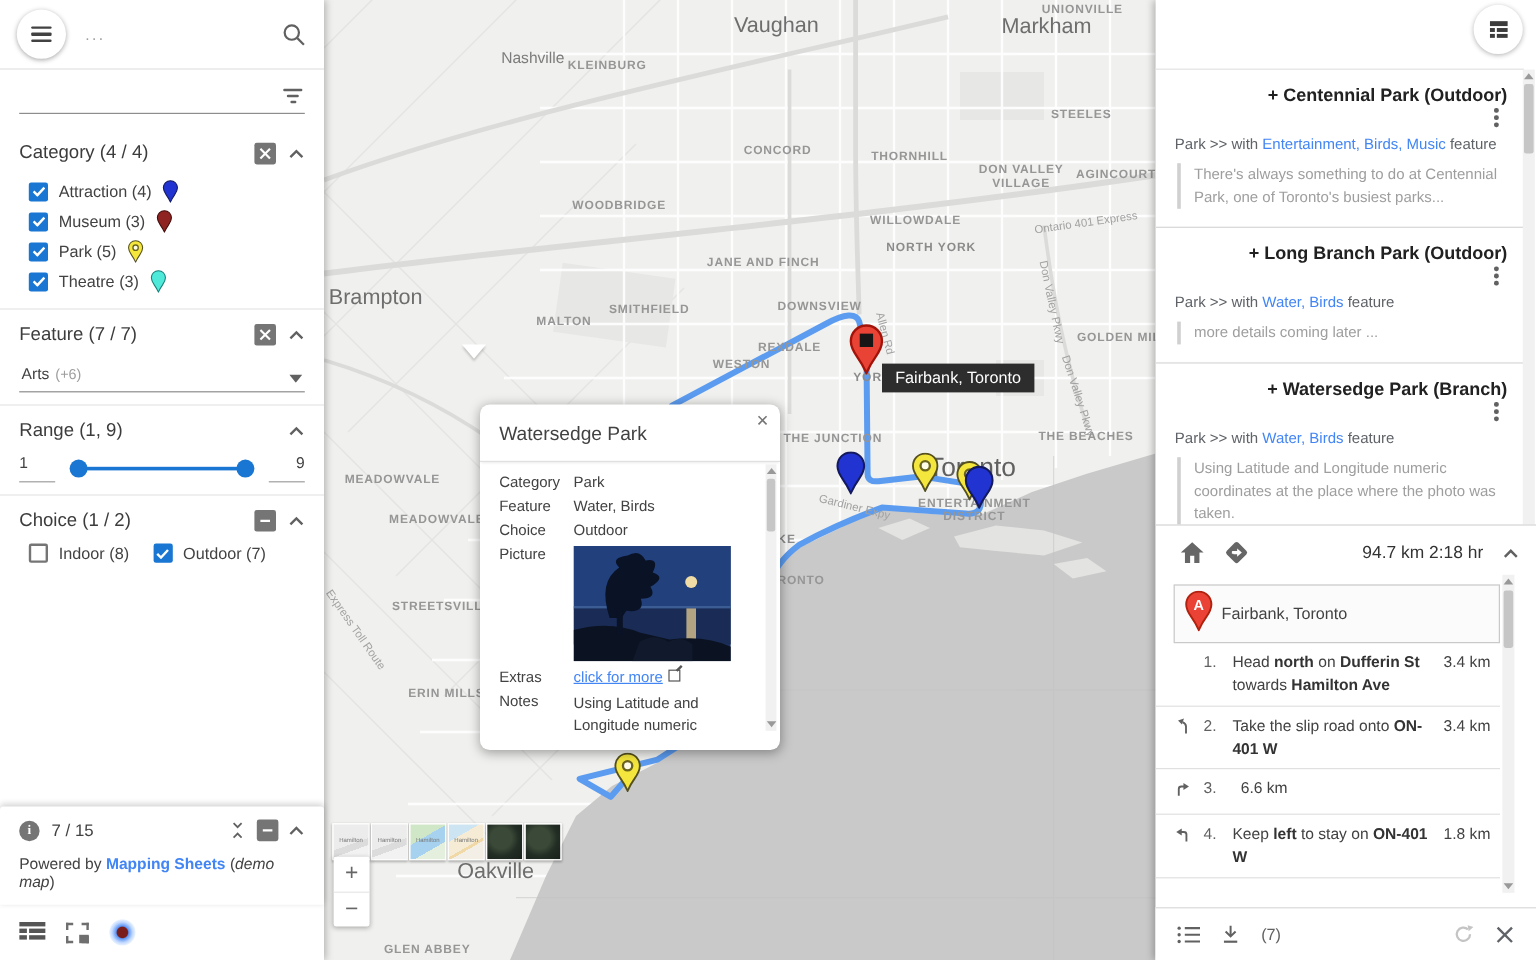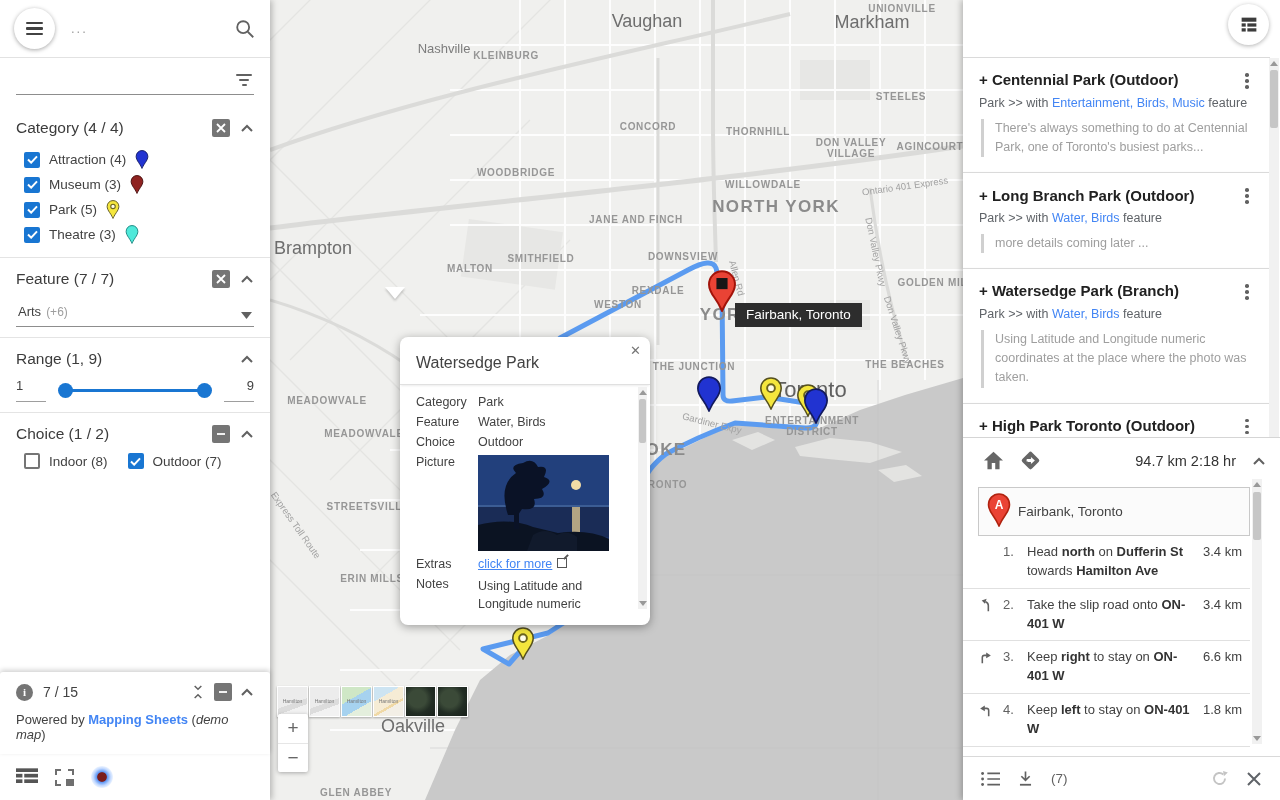--- a/index.html
+++ b/index.html
@@ -48,21 +48,21 @@
   .foot-row2 a { color:#4285f4; text-decoration:none; cursor:pointer;font-weight:bold; }
   .bottom-strip { height:46px; display:flex; align-items:center; gap:17px; padding:0 16px; flex:0 0 auto; }
   .dash-sel { width:19px; height:17px; border:2px dashed #6f6f6f; position:relative; cursor:pointer; }
   .dash-sel b { position:absolute; right:-2px; bottom:-2px; width:8px; height:7px; background:#6f6f6f; }
   .pulse-dot { width:22px; height:22px; border-radius:50%; background:radial-gradient(circle,#7a1d1d 0 28%,rgba(66,133,244,.85) 34%,rgba(120,170,255,.45) 55%,rgba(160,200,255,.15) 72%,transparent 78%); cursor:pointer; }
 
   
   .map { position:absolute; left:270px; top:0; width:693px; height:800px; background:#f0f0ee; overflow:hidden; }
   .mlbl { position:absolute; transform:translate(-50%,-50%); white-space:nowrap; pointer-events:none; }
   .area { font-size:10px; font-weight:bold; color:#969696; letter-spacing:.07em; }
-  .area-lg { font-size:17px; font-weight:bold; color:#8b8b8b; letter-spacing:.08em; }
+  .area-lg { font-size:10px; font-weight:bold; color:#8b8b8b; letter-spacing:.08em; }
   .city-lg { font-size:18px; color:#6e6e6e; }
   .city-md { font-size:13px; color:#7c7c7c; }
   .city-xl { font-size:22px; color:#606060; }
   .hwy { font-size:9.5px; color:#a2a2a2; }
   .map-pin { position:absolute; pointer-events:auto; cursor:pointer; }
   .map-tooltip { position:absolute; left:465px; top:303px; background:#2d2d2d; color:#fff; font-size:13.5px; padding:4px 11px 5px; white-space:nowrap; z-index:6; }
 
   
   .thumbstrip { position:absolute; left:7px; top:686px; display:flex; gap:1px; z-index:5; }
   .thumb { width:31px; height:31px; border:1px solid #fff; box-shadow:0 1px 2px rgba(0,0,0,.3); position:relative; overflow:hidden; cursor:pointer; }
@@ -95,21 +95,21 @@
   .sb .tri-up { top:3px; border-bottom:5px solid #999; border-top:none; }
   .sb .tri-dn { bottom:3px; border-top:5px solid #999; border-bottom:none; }
   .sb .thumbbar { position:absolute; left:1px; right:1px; background:#c6c6c6; border-radius:2px; }
 
   
   .rpanel { position:absolute; left:963px; top:0; width:317px; height:800px; background:#fff; z-index:30; box-shadow:-2px 0 6px rgba(0,0,0,.25); }
   .rp-head { height:57px; position:relative; }
   .circ-btn { position:absolute; right:11px; top:4px; width:41px; height:41px; border-radius:50%; background:#fff; box-shadow:0 1px 4px rgba(0,0,0,.3); display:flex; align-items:center; justify-content:center; cursor:pointer; }
   .cards { position:absolute; left:0; top:57px; width:307px; height:380px; overflow:hidden; }
   .card { background:#fff; border-top:1px solid #dadada; box-shadow:0 1px 2px rgba(0,0,0,.12); padding:13px 14px 9px 16px; }
-  .card-title-row { display:flex; align-items:center; }
+  .card-title-row { display:flex; align-items:flex-end;flex-direction:column; }
   .card-title { font-size:15px; font-weight:bold; color:#212121; flex:1; }
   .dots3 { width:18px; display:flex; flex-direction:column; align-items:center; gap:2.5px; padding-top:2px; cursor:pointer; }
   .dots3 i { width:3.5px; height:3.5px; border-radius:50%; background:#616161; }
   .card-meta { font-size:12.5px; color:#5f6368; margin-top:7px; white-space:nowrap; overflow:hidden; }
   .card-meta .lnk { color:#4285f4; cursor:pointer; }
   .card-quote { margin:9px 0 6px 2px; border-left:3px solid #d0d0d0; padding-left:11px; font-size:12.5px; color:#9e9e9e; line-height:1.55; }
   .rp-scroll { left:306px; top:58px; width:10px; height:379px; }
   .dir { position:absolute; left:0; top:437px; width:317px; height:319px; border-top:1px solid #d5d5d5; overflow:hidden; }
   .dir-head { display:flex; align-items:center; padding:12px 14px 10px 20px; gap:16px; }
   .dir-summary { flex:1; text-align:right; font-size:14.5px; color:#333; }
@@ -674,21 +674,20 @@
             <span class="num">2.</span>
             <span class="txt"><span>Take the slip road onto </span><b>ON-401 W</b></span>
             <span class="dist">3.4 km</span>
           </div>
           <div class="step">
             <span class="mic"><svg width="17" height="17" viewBox="0 0 24 24">
                 <path d="M7.5 20 V12 Q7.5 9 10.5 9 H14" fill="none" stroke="#616161" stroke-width="2.2"></path>
                 <polygon points="13,4.8 19.5,9 13,13.2" fill="#616161"></polygon>
               </svg></span>
             <span class="num">3.</span>
-            <span class="txt"><span>Keep </span><b>right</b><span> to stay on </span><b>ON-401 W</b></span>
             <span class="dist">6.6 km</span>
           </div>
           <div class="step">
             <span class="mic"><svg width="17" height="17" viewBox="0 0 24 24">
                 <path d="M16.5 20 V12 Q16.5 9 13.5 9 H10" fill="none" stroke="#616161" stroke-width="2.2"></path>
                 <polygon points="11,4.8 4.5,9 11,13.2" fill="#616161"></polygon>
               </svg></span>
             <span class="num">4.</span>
             <span class="txt"><span>Keep </span><b>left</b><span> to stay on </span><b>ON-401 W</b></span>
             <span class="dist">1.8 km</span>

